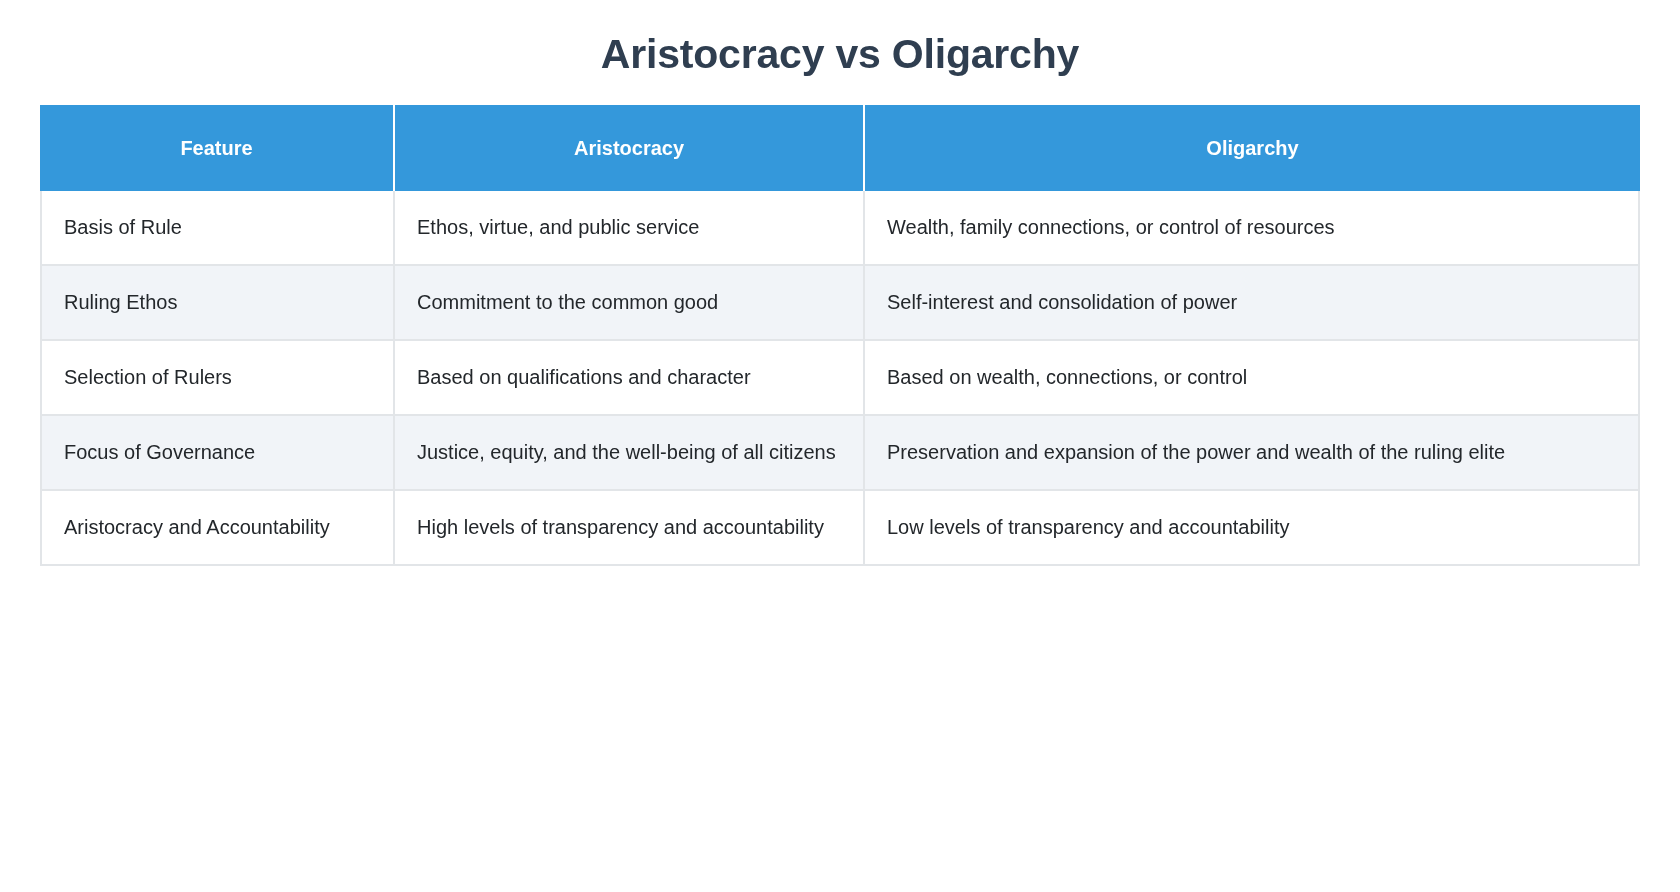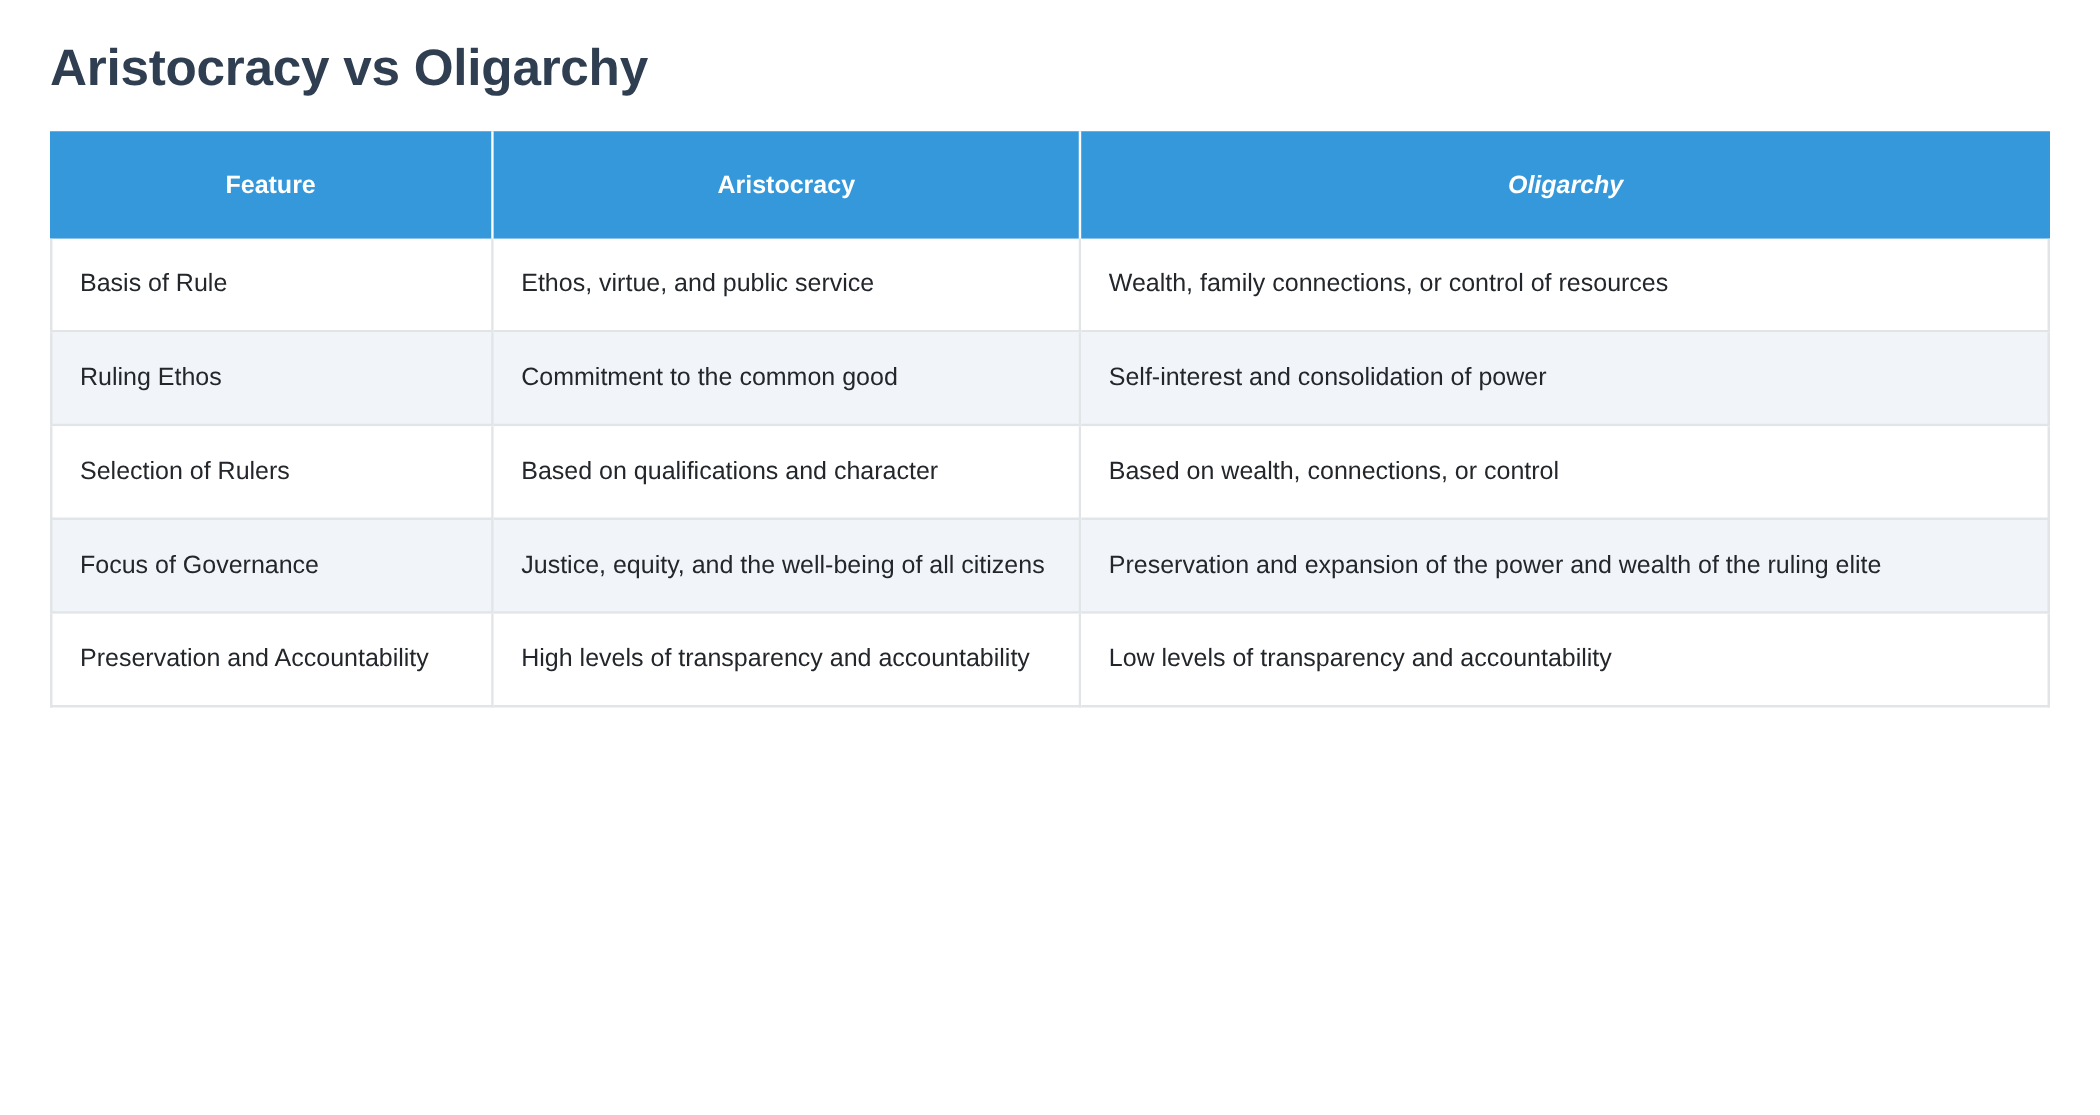--- a/index.html
+++ b/index.html
@@ -13,21 +13,21 @@
     font-family: "Liberation Sans", sans-serif;
     overflow: hidden;
   }
   .page {
     position: relative;
     width: 1680px;
     height: 892px;
     box-sizing: border-box;
   }
   .page-title {
-    text-align: left;
+    text-align: center;
     font-size: 41px;
     font-weight: bold;
     color: #2f3e50;
     letter-spacing: -0.2px;
     margin: 0;
     padding-top: 28px;
     padding-bottom: 0;
     line-height: 1.3;
     width: 1600px;
     margin-left: 40px;
@@ -56,21 +56,20 @@
     text-align: center;
     padding: 26px 22px;
     height: 86px;
     box-sizing: border-box;
     vertical-align: middle;
     border-right: 2px solid #ffffff;
     border-bottom: none;
   }
   table.cmp thead th:last-child {
     border-right: none;
-    font-style: italic;
   }
 
   table.cmp tbody td {
     font-size: 20px;
     color: #23272b;
     padding: 22px 22px;
     vertical-align: middle;
     line-height: 1.45;
     border-right: 2px solid #e2e5e8;
     border-bottom: 2px solid #e2e5e8;
@@ -129,21 +128,21 @@
           <td>Selection of Rulers</td>
           <td>Based on qualifications and character</td>
           <td>Based on wealth, connections, or control</td>
         </tr>
         <tr>
           <td>Focus of Governance</td>
           <td>Justice, equity, and the well-being of all citizens</td>
           <td>Preservation and expansion of the power and wealth of the ruling elite</td>
         </tr>
         <tr>
-          <td>Preservation and Accountability</td>
+          <td>Aristocracy and Accountability</td>
           <td>High levels of transparency and accountability</td>
           <td>Low levels of transparency and accountability</td>
         </tr>
       </tbody>
     </table>
   </div>
 
 </div>
 
 </body></html>

